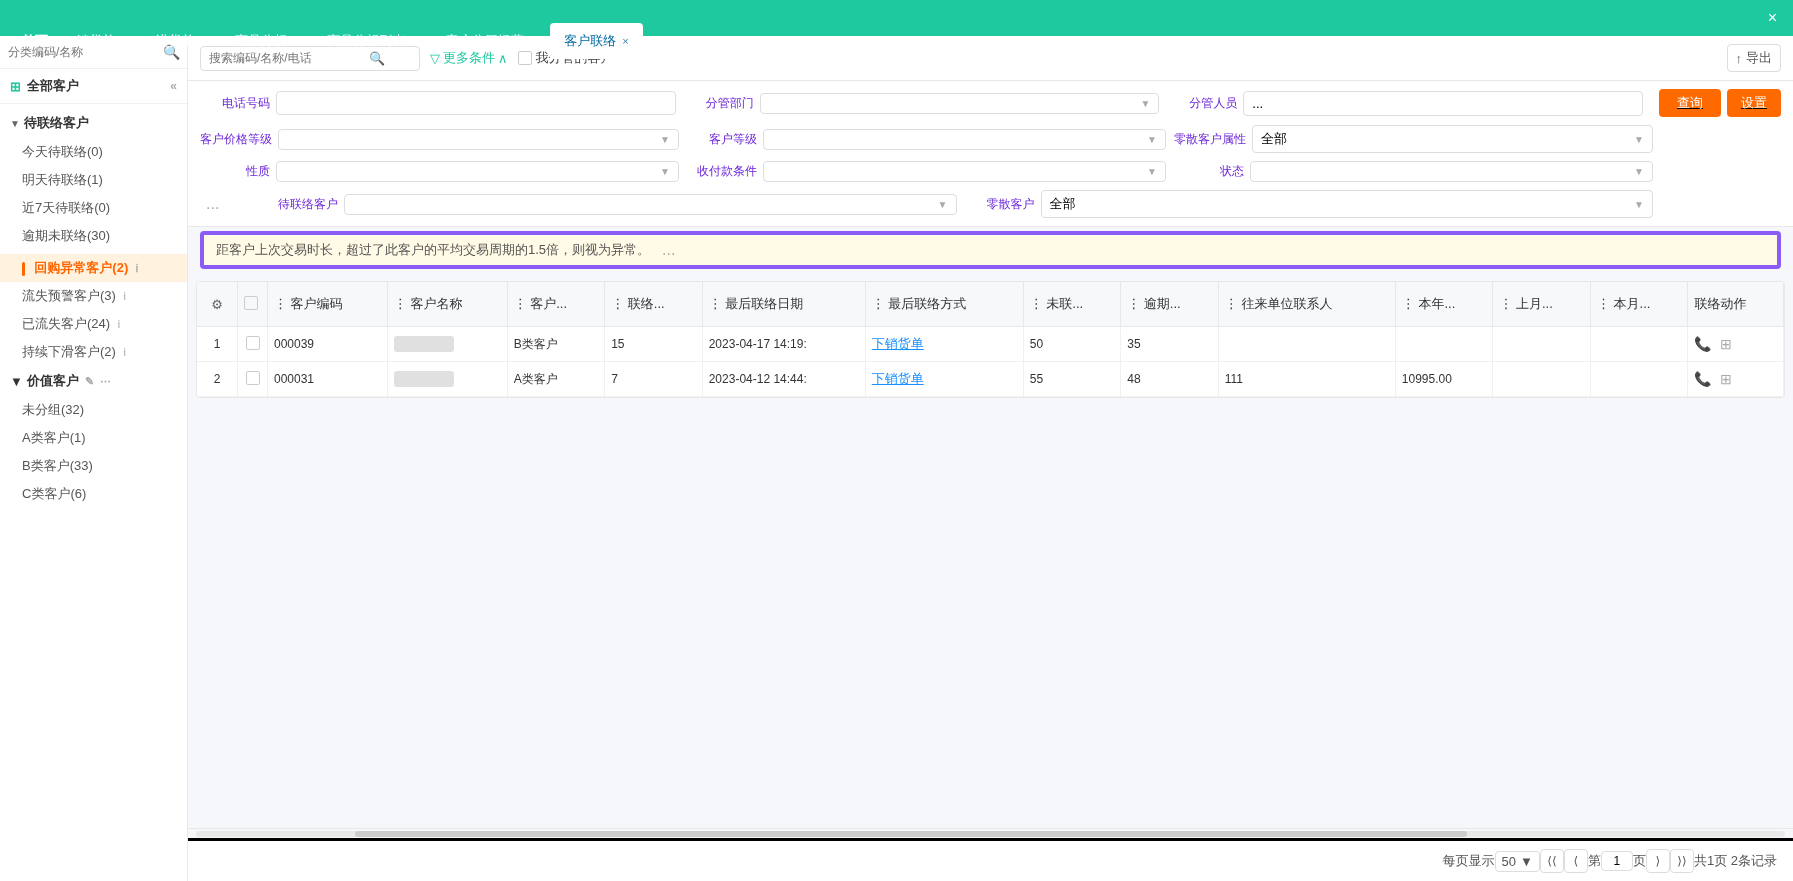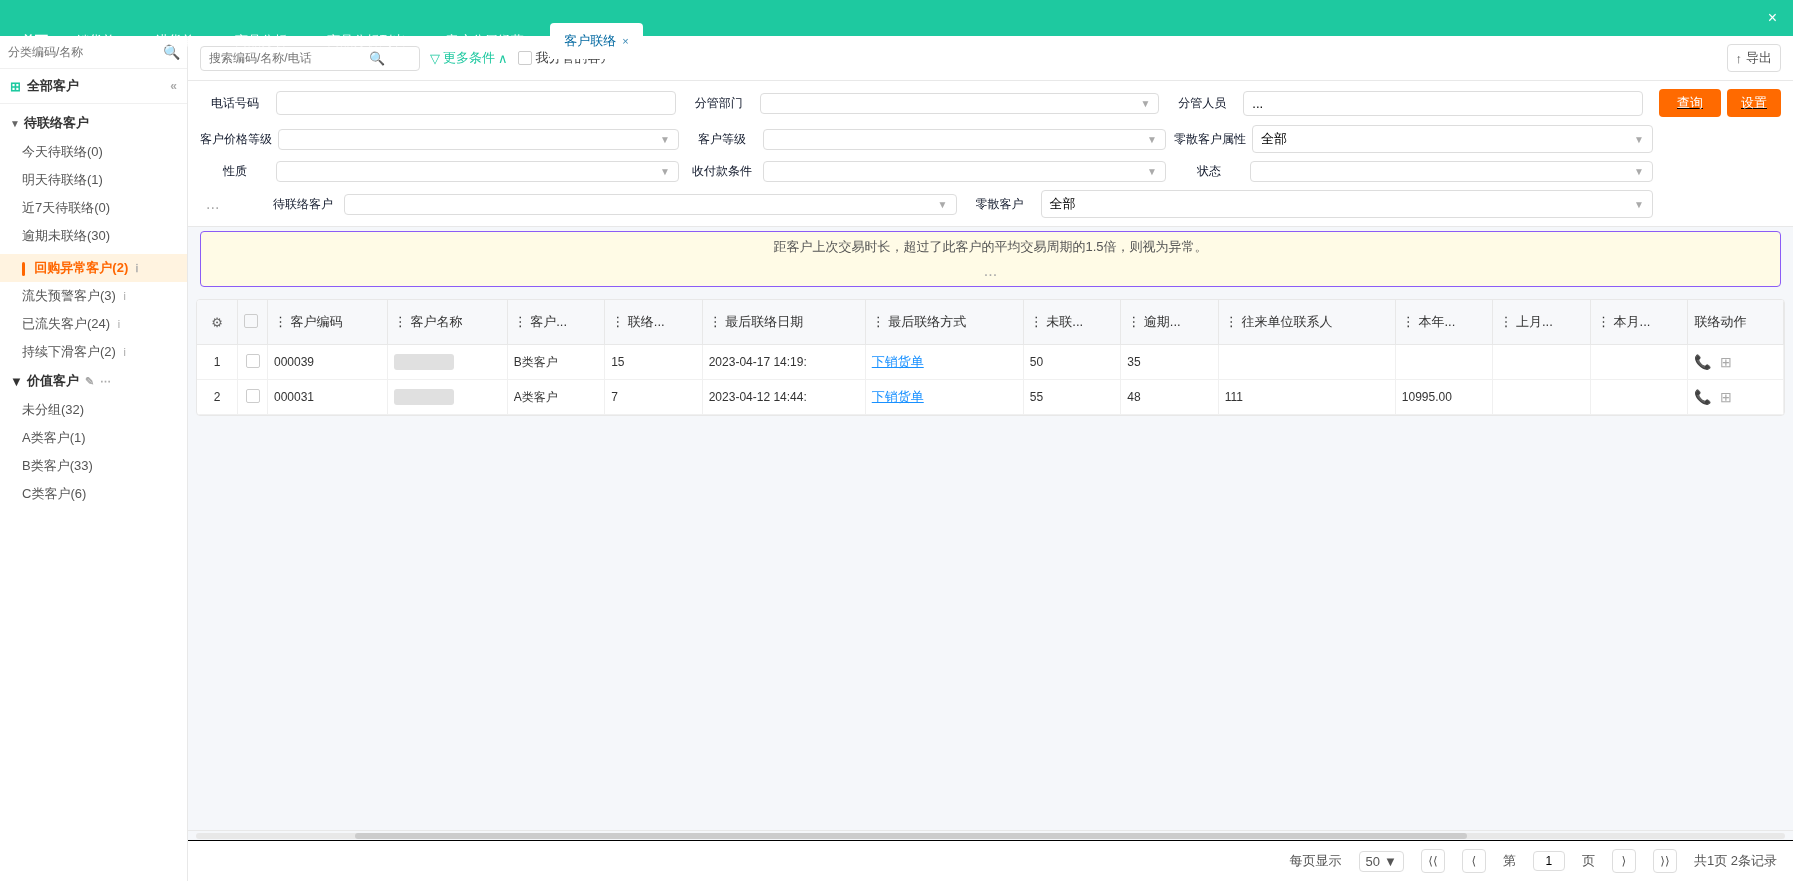--- a/index.html
+++ b/index.html
@@ -111,21 +111,21 @@
       background: #fff; padding: 8px 12px; border-bottom: 1px solid #e8e8e8;
     }
     .filter-row {
       display: flex; align-items: center; gap: 8px; margin-bottom: 8px;
     }
     .filter-row:last-child { margin-bottom: 0; }
     .filter-cell {
       display: flex; align-items: center; flex: 1; min-width: 0;
     }
     .filter-label {
-      font-size: 12px; color: #0f172a; white-space: nowrap; margin-right: 6px; min-width: 70px; text-align: center;
+      font-size: 12px; color: #6d28d9; white-space: nowrap; margin-right: 6px; min-width: 70px; text-align: right;
     }
     .filter-select {
       flex: 1; border: 1px solid #ddd; border-radius: 4px; padding: 4px 8px;
       font-size: 12px; background: #fff; display: flex; align-items: center;
       justify-content: space-between; cursor: pointer; min-width: 0;
     }
     .filter-select .arrow-down { color: #aaa; font-size: 10px; }
     .filter-input {
       flex: 1; border: 1px solid #ddd; border-radius: 4px; padding: 4px 8px;
       font-size: 12px; background: #fff; outline: none;
@@ -138,23 +138,23 @@
       padding: 5px 18px; font-size: 13px; cursor: pointer;
     }
     .btn-settings {
       background: #ff6a00; color: #fff; border: none; border-radius: 4px;
       padding: 5px 14px; font-size: 13px; cursor: pointer;
     }
     .more-dots { color: #aaa; cursor: pointer; padding: 0 6px; font-size: 16px; }
 
     
     .tooltip-bar {
-      background: #fffbe6; border: 1px solid #8b5cf6; border-radius: 4px;
+      background: #fffbe6; border: 4px solid #8b5cf6; border-radius: 4px;
       padding: 6px 12px; margin: 4px 12px; font-size: 12px; color: #555;
-      display: flex; align-items: center; gap: 6px; flex-direction: column;
+      display: flex; align-items: center; gap: 6px;
     }
 
     
     .table-area {
       flex: 1; overflow: auto; padding: 0 0 0 0; background: #f5f7fa;
     }
     .table-container { background: #fff; margin: 8px; border: 1px solid #e8e8e8; border-radius: 4px; overflow: hidden; }
 
     .data-table { width: 100%; border-collapse: collapse; }
     .data-table th {
@@ -180,23 +180,23 @@
     .h-scrollbar {
       flex: 1; height: 6px; background: #e8e8e8; border-radius: 3px; position: relative;
     }
     .h-scrollbar-thumb {
       position: absolute; left: 10%; width: 70%; height: 6px;
       background: #ccc; border-radius: 3px;
     }
 
     
     .pagination-bar {
-      background: #fff; border-top: 1px solid #000000;
+      background: #fff; border-top: 3px solid #000000;
       display: flex; align-items: center; justify-content: flex-end;
-      padding: 8px 16px; gap: 17px; font-size: 12px; color: #555;
+      padding: 8px 16px; gap: 0; font-size: 12px; color: #555;
       flex-shrink: 0;
     }
     .page-size-select {
       border: 1px solid #ddd; border-radius: 4px; padding: 2px 6px;
       font-size: 12px; background: #fff; display: inline-flex; align-items: center; gap: 4px;
     }
     .page-btn {
       width: 24px; height: 24px; display: flex; align-items: center; justify-content: center;
       border: 1px solid #ddd; border-radius: 4px; cursor: pointer; color: #555;
       font-size: 12px; background: #fff;

